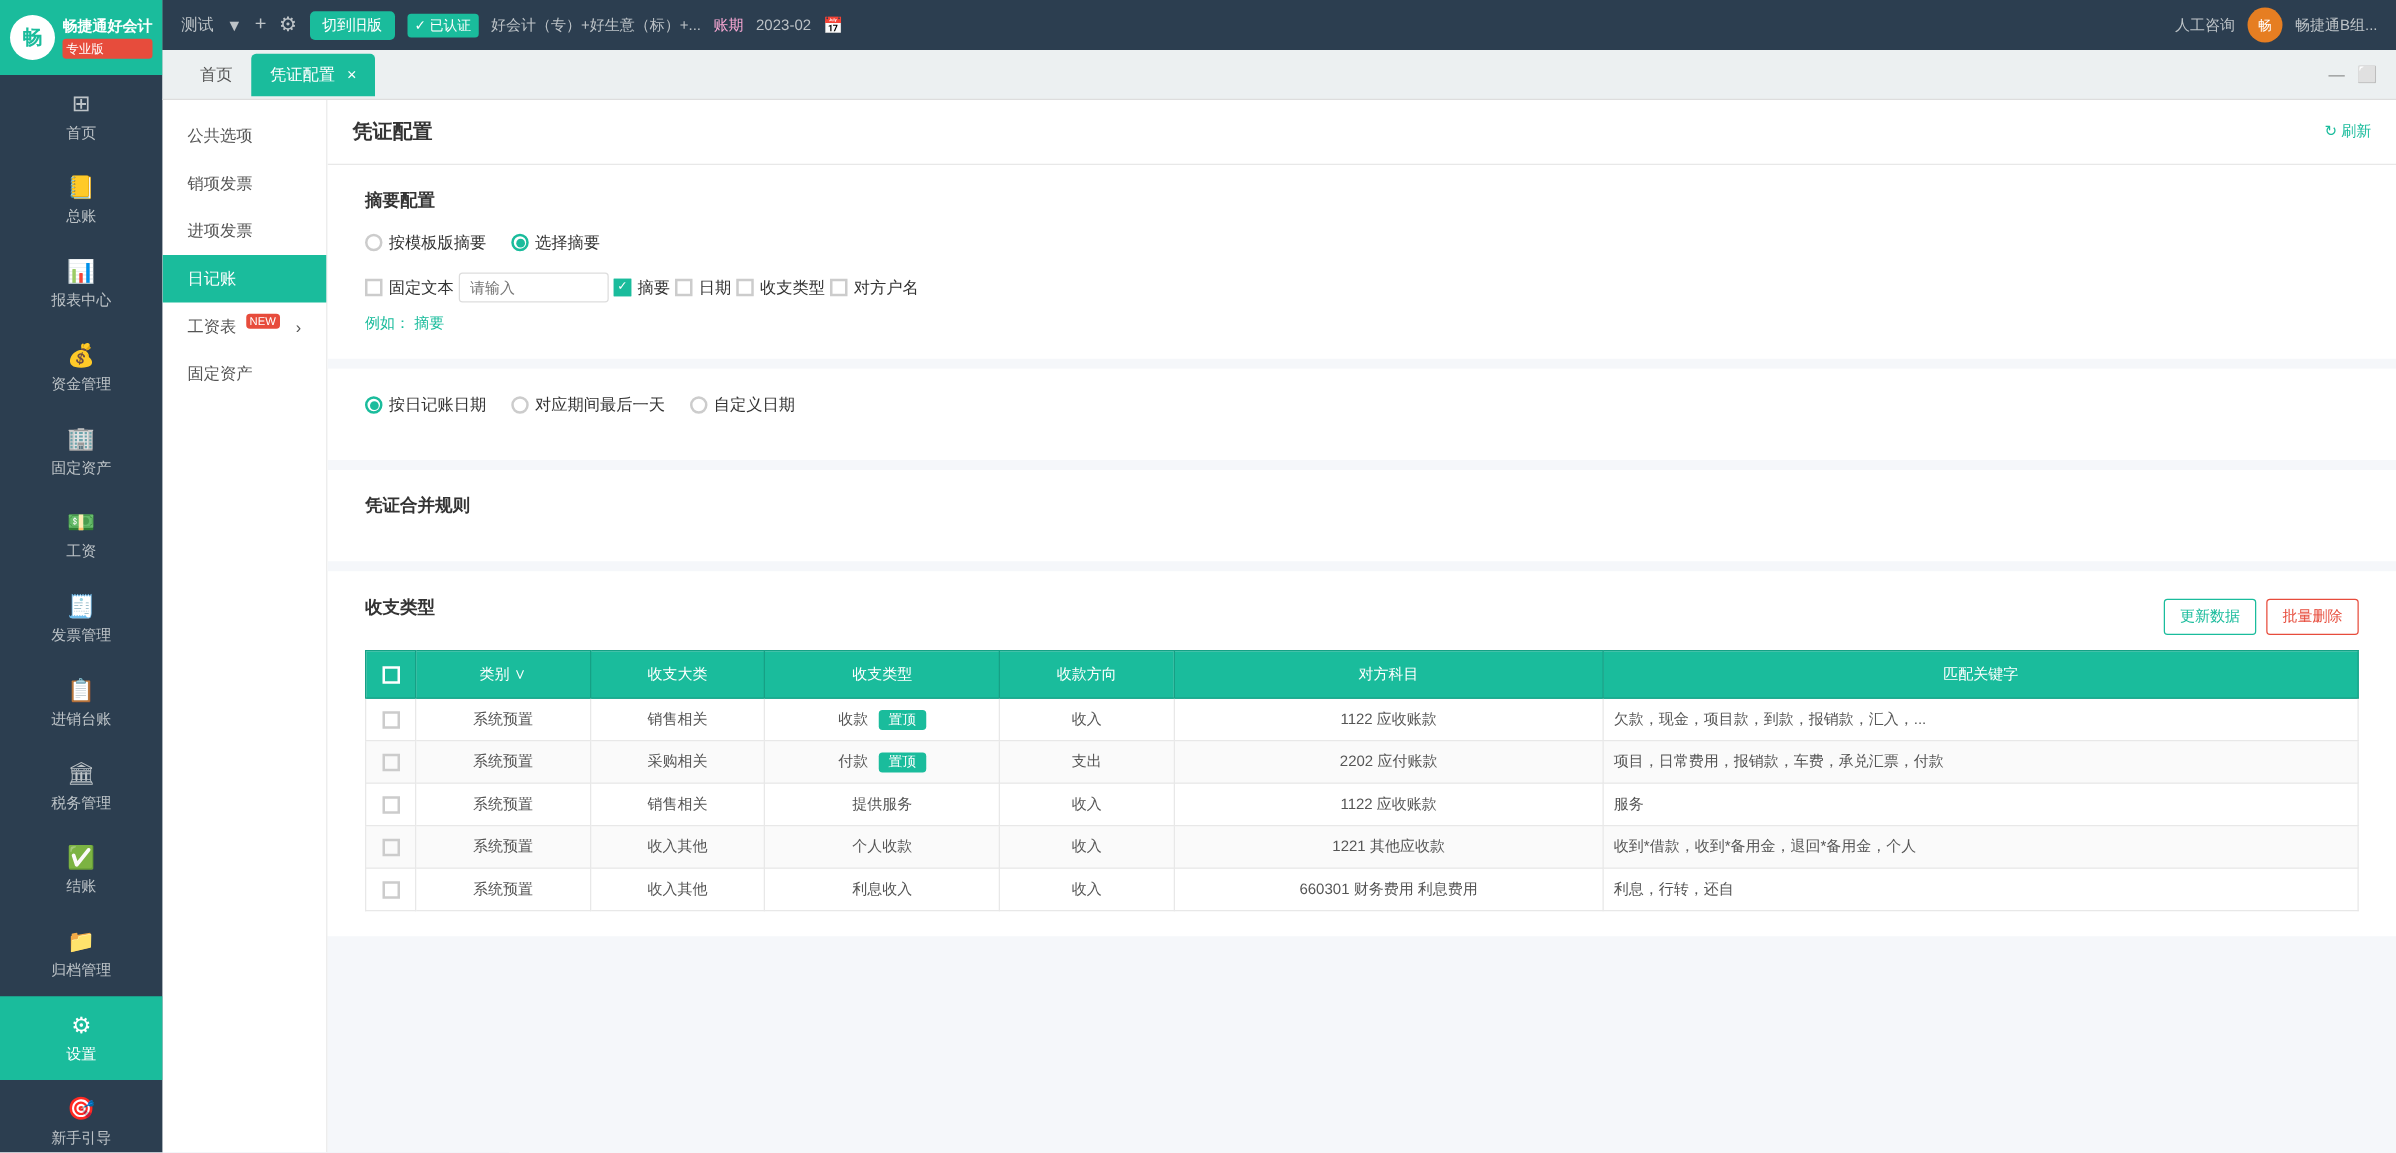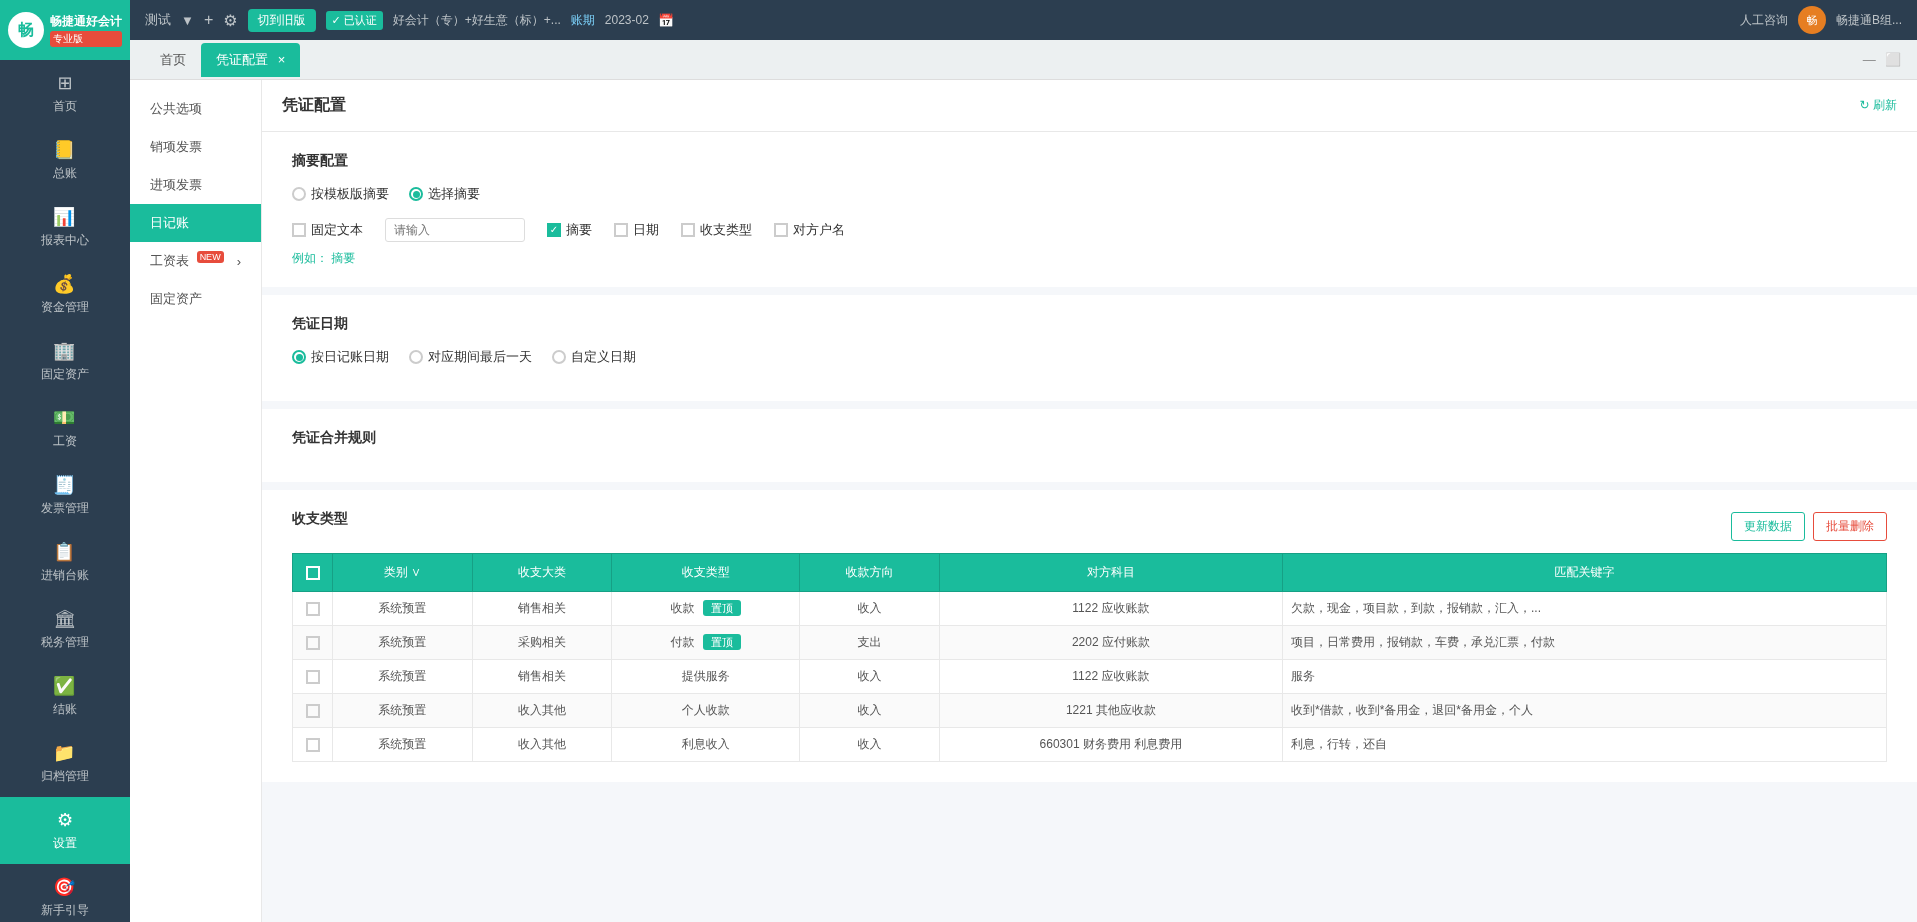--- a/index.html
+++ b/index.html
@@ -53,27 +53,27 @@
     .section { background: white; margin: 0; padding: 20px 30px; border-bottom: 8px solid #f5f7fa; }
     .section-title { font-size: 14px; font-weight: bold; color: #333; margin-bottom: 15px; }
 
     
     .radio-group { display: flex; gap: 20px; align-items: flex-end; margin-bottom: 15px; }
     .radio-item { display: flex; align-items: center; gap: 5px; cursor: pointer; }
     .radio-circle { width: 14px; height: 14px; border-radius: 50%; border: 2px solid #ccc; display: flex; align-items: center; justify-content: center; flex-shrink: 0; }
     .radio-circle.checked { border-color: #1abc9c; }
     .radio-circle.checked::after { content: ''; width: 7px; height: 7px; border-radius: 50%; background: #1abc9c; }
     
-    .checkbox-row { display: flex; align-items: center; gap: 22px; flex-wrap: wrap; }
+    .checkbox-row { display: flex; align-items: center; gap: 4px; flex-wrap: wrap; }
     .checkbox-item { display: flex; align-items: center; gap: 5px; cursor: pointer; }
     .checkbox-box { width: 14px; height: 14px; border: 2px solid #ccc; display: flex; align-items: center; justify-content: center; flex-shrink: 0; }
     .checkbox-box.checked { border-color: #1abc9c; background: #1abc9c; }
     .checkbox-box.checked::after { content: '✓'; color: white; font-size: 10px; line-height: 1; }
     
-    .text-input { border: 1px solid #ddd; border-radius: 3px; padding: 4px 8px; font-size: 12px; color: #999; width: 140px; }
+    .text-input { border: 1px solid #ddd; border-radius: 3px; padding: 4px 8px; font-size: 12px; color: #999; width: 120px; }
     
     .example-text { color: #1abc9c; font-size: 12px; margin-top: 8px; }
 
     
     .table-section { background: white; padding: 20px 30px; }
     .table-header { display: flex; justify-content: space-between; align-items: center; margin-bottom: 10px; }
     .table-btns { display: flex; gap: 8px; }
     .table-btn { border: 1px solid #1abc9c; color: #1abc9c; background: white; border-radius: 3px; padding: 5px 12px; font-size: 12px; cursor: pointer; }
     .table-btn.danger { border-color: #e74c3c; color: #e74c3c; }
     
@@ -161,21 +161,21 @@
     <span class="topbar-title">测试</span>
     <span class="topbar-arrow">▼</span>
     <span style="color:#bdc3c7;font-size:16px;">+</span>
     <span style="color:#bdc3c7;font-size:16px;">⚙</span>
     <button class="topbar-btn">切到旧版</button>
     <div class="topbar-tag">
       <span>✓</span>
       <span>已认证</span>
     </div>
     <span style="color:#bdc3c7;font-size:12px;">好会计（专）+好生意（标）+...</span>
-    <span style="color:#7dd3fc;font-size:12px;">账期</span>
+    <span style="color:#f9a8d4;font-size:12px;">账期</span>
     <span style="color:#bdc3c7;font-size:12px;">2023-02</span>
     <span style="color:#bdc3c7;">📅</span>
     <div class="topbar-right">
       <span style="cursor:pointer;">人工咨询</span>
       <div class="topbar-avatar">畅</div>
       <span>畅捷通B组...</span>
     </div>
   </div>
 
   <div class="tabbar">
@@ -264,21 +264,20 @@
             <span>对方户名</span>
           </label>
         </div>
         <div class="example-text">
           <span>例如：</span>
           <span>摘要</span>
         </div>
       </div>
 
       <div class="section">
-        <div class="section-title">凭证日期</div>
         <div class="radio-group">
           <label class="radio-item">
             <div class="radio-circle checked"></div>
             <span>按日记账日期</span>
           </label>
           <label class="radio-item">
             <div class="radio-circle"></div>
             <span>对应期间最后一天</span>
           </label>
           <label class="radio-item">

